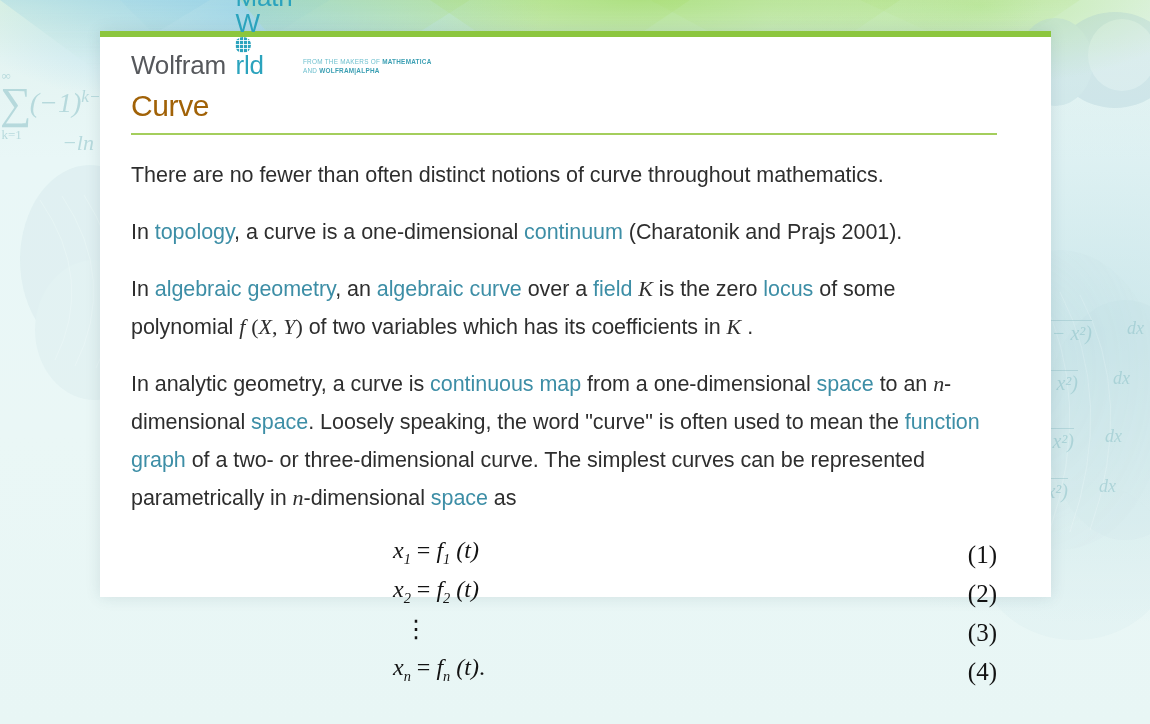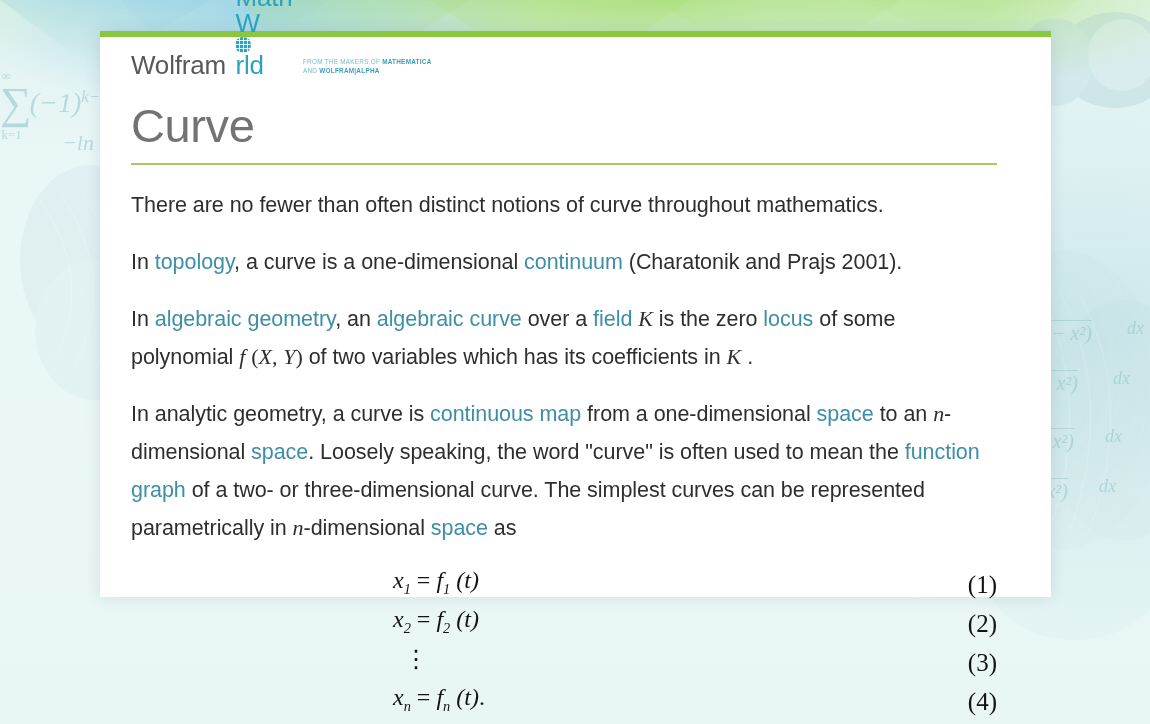--- a/index.html
+++ b/index.html
@@ -99,26 +99,26 @@
     font-size: 6.4px;
     line-height: 8.4px;
     letter-spacing: 0.25px;
     padding-bottom: 3px;
     white-space: nowrap;
   }
   #logo-tagline b { color: #3b9fb3; font-weight: 700; }
 
   
   #page-title {
-    font-size: 47px;
+    font-size: 30px;
     font-weight: 400;
-    color: #737373;
+    color: #a16207;
     line-height: 1.08;
     letter-spacing: -0.4px;
-    margin-top: 23px;
+    margin-top: 12px;
   }
   #title-rule {
     height: 2px;
     background: #a4ce5c;
     margin-top: 11px;
     margin-bottom: 21px;
   }
 
   
   .para {

